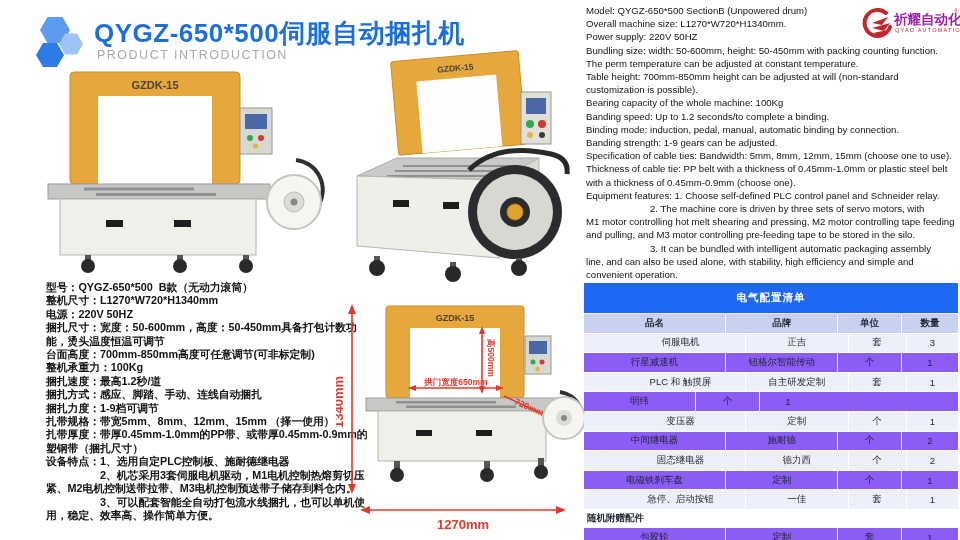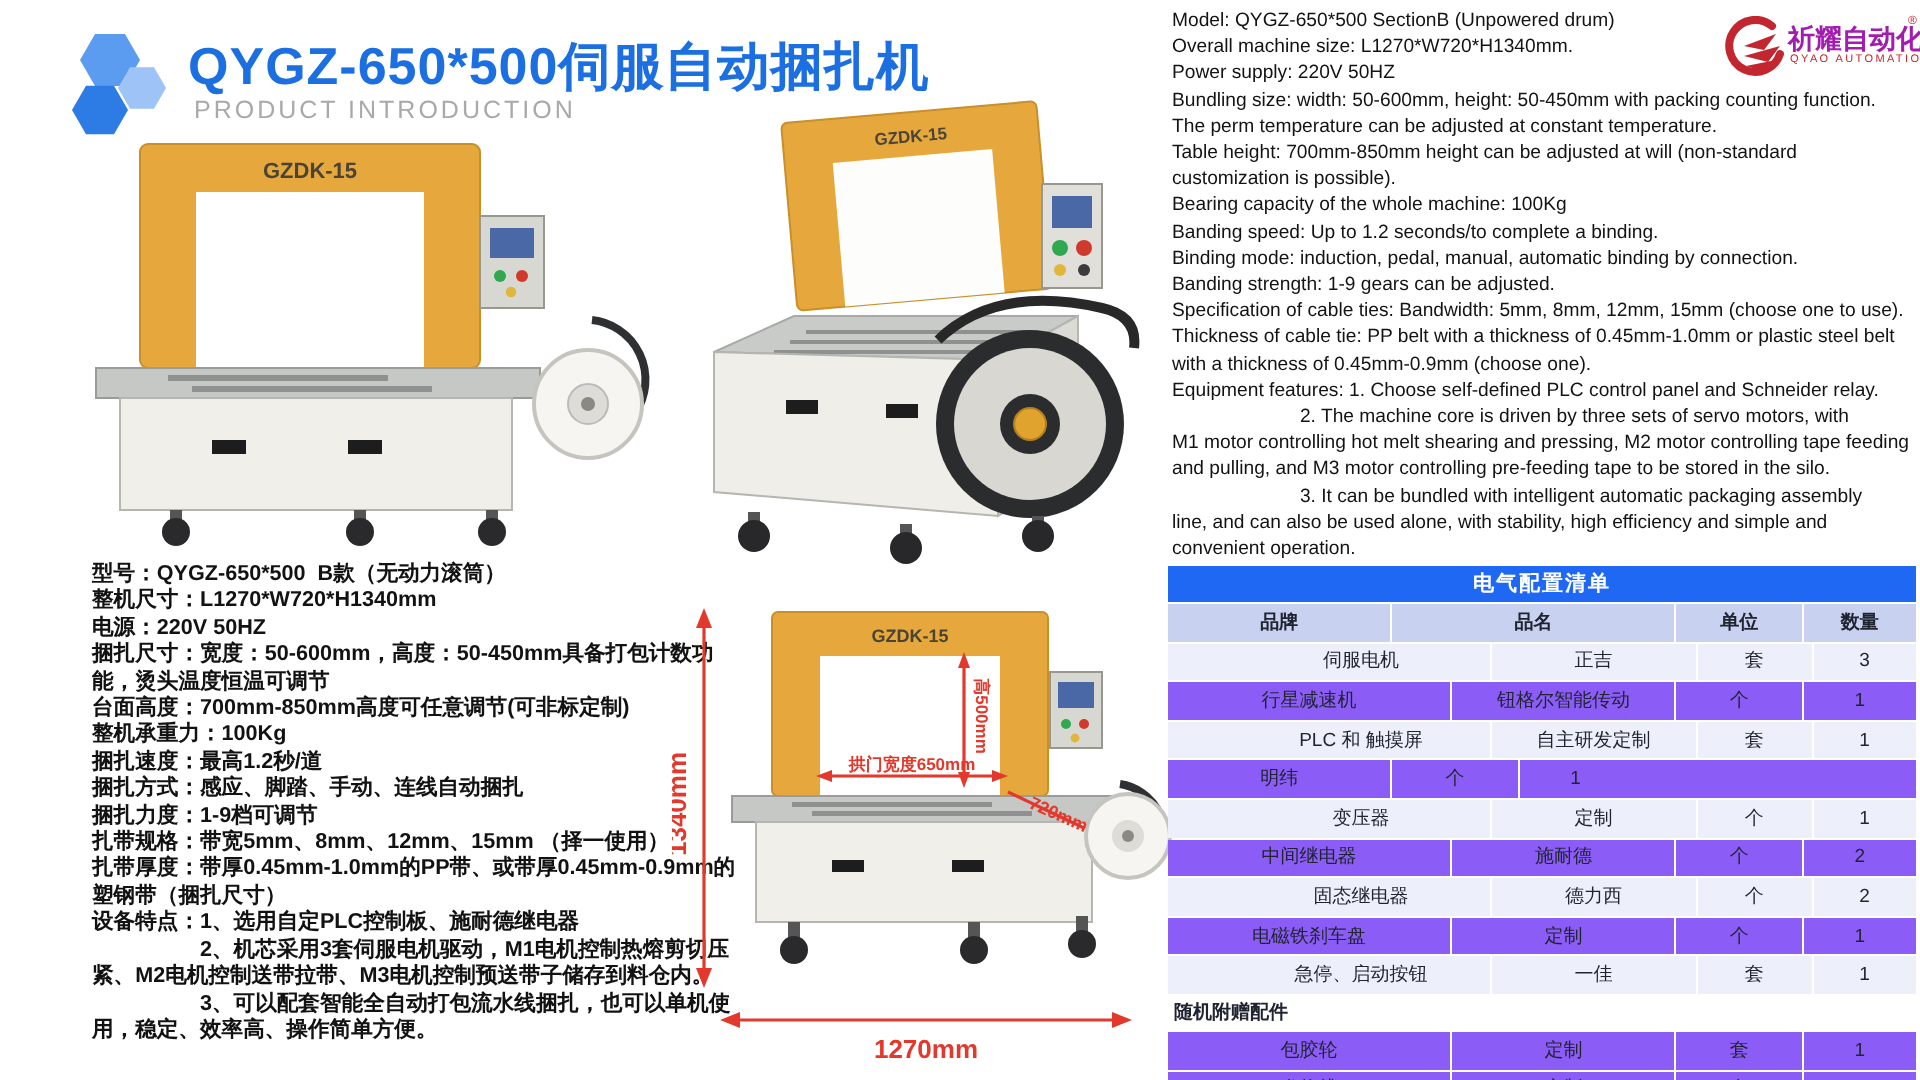--- a/index.html
+++ b/index.html
@@ -26,21 +26,21 @@
   .cn-specs{position:absolute;left:46px;top:281px;width:296px;font-size:10.8px;line-height:13.4px;font-weight:bold;color:#121212;}
   .cn-specs .ln{white-space:pre;overflow:visible;}
 
   
   .img-front1{position:absolute;left:40px;top:64px;width:292px;height:212px;}
   .img-angled{position:absolute;left:333px;top:50px;width:258px;height:238px;}
   .img-front2{position:absolute;left:336px;top:292px;width:252px;height:247px;}
 
   
   .etable{position:absolute;left:584px;top:283px;width:374px;font-size:9.5px;color:#1f2430;}
-  .etable .band{height:18px;background:#1f68f4;color:#ffffff;font-weight:bold;font-size:10.5px;
+  .etable .band{height:30px;background:#1f68f4;color:#ffffff;font-weight:bold;font-size:10.5px;
     display:flex;align-items:center;justify-content:center;letter-spacing:1px;margin-bottom:1px;}
   .trow{display:flex;height:18.6px;margin-bottom:1px;}
   .trow .c{display:flex;align-items:center;justify-content:center;border-right:1px solid #fff;box-sizing:border-box;}
   .trow .c:last-child{border-right:none;}
   .c.c1{width:38%;} .c.c2{width:30%;} .c.c3{width:17%;} .c.c4{width:15%;}
   .rowA{background:#edf0fa;padding-left:32px;} .rowB{background:#8b5cf6;}
   .colhead{background:#c8d1ef;font-weight:bold;}
   .sectionrow{background:#ffffff;font-weight:bold;justify-content:flex-start !important;padding-left:3px;height:17px;display:flex;align-items:center;margin-bottom:1px;}
 
   svg text{font-family:"Liberation Sans","DejaVu Sans",sans-serif;}
@@ -222,22 +222,22 @@
     <text class="red" x="7" y="110" transform="rotate(-90 7 110)" text-anchor="middle" font-size="13" font-weight="bold">1340mm</text>
     <text class="red" x="127" y="237" text-anchor="middle" font-size="13" font-weight="bold">1270mm</text>
     <text class="red" x="120" y="93" text-anchor="middle" font-size="8.5" font-weight="bold">拱门宽度650mm</text>
     <text class="red" x="152" y="66" transform="rotate(90 152 66)" text-anchor="middle" font-size="8.5" font-weight="bold">高500mm</text>
     <text class="red" x="192" y="118" transform="rotate(24 192 118)" text-anchor="middle" font-size="9" font-weight="bold">720mm</text>
   </svg>
 
   <div class="etable">
     <div class="band">电气配置清单</div>
     <div class="trow colhead">
+      <div class="c c1">品名</div>
       <div class="c c2">品牌</div>
-      <div class="c c1">品名</div>
       <div class="c c3">单位</div>
       <div class="c c4">数量</div>
     </div>
     <div class="trow rowA">
       <div class="c c1">伺服电机</div>
       <div class="c c2">正吉</div>
       <div class="c c3">套</div>
       <div class="c c4">3</div>
     </div>
     <div class="trow rowB">

